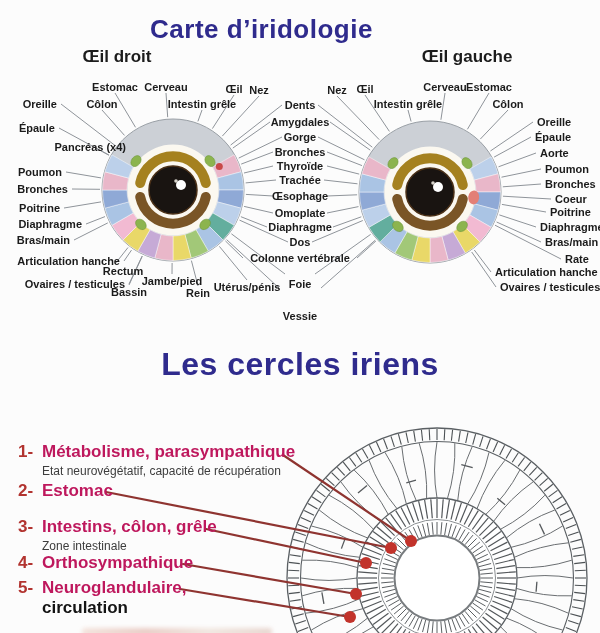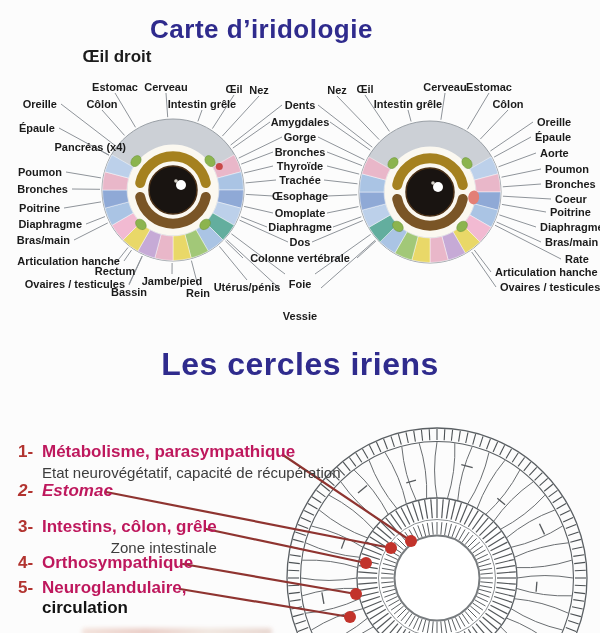--- a/index.html
+++ b/index.html
@@ -14,21 +14,21 @@
           white-space:nowrap;line-height:1;}
   .a-c{transform:translate(-50%,-50%);}
   .a-r{transform:translate(-100%,-50%);}
   .a-l{transform:translate(0,-50%);}
   #title2{position:absolute;left:0;top:346px;width:600px;text-align:center;
           font-size:32px;font-weight:bold;letter-spacing:.5px;}
   .legend-item{position:absolute;left:18px;white-space:nowrap;}
   .legend-num{display:inline-block;width:24px;font-size:17px;font-weight:bold;}
   .legend-title{font-size:17px;font-weight:bold;color:#be185d;margin-top:34px;}
   .legend-title2{margin-left:24px;font-size:17px;font-weight:bold;color:#141414;}
-  .legend-sub{margin-left:24px;margin-top:2px;font-size:15px;color:#3d3d3d;text-align:right;}
+  .legend-sub{margin-left:24px;margin-top:2px;font-size:12px;color:#3d3d3d;}
   #bottom-smudge{position:absolute;left:82px;top:628px;width:190px;height:8px;
           background:linear-gradient(90deg,#eccfc2,#dca89c,#e8d6c9,#d9b9ad);
           filter:blur(2px);opacity:.55;border-radius:3px;}
 </style>
 </head>
 <body>
 
 <div id="page">
   <svg id="art" width="600" height="633" viewBox="0 0 600 633">
       <g stroke="#8f949a" stroke-width="1">
@@ -505,38 +505,39 @@
         <line x1="180" y1="589" x2="350" y2="617" stroke="#8f3430" stroke-width="2.2" stroke-linecap="round"></line>
         <circle cx="411" cy="541" r="6" fill="#c2332b"></circle>
         <circle cx="391" cy="548" r="6" fill="#c2332b"></circle>
         <circle cx="366" cy="563" r="6" fill="#c2332b"></circle>
         <circle cx="356" cy="594" r="6" fill="#c2332b"></circle>
         <circle cx="350" cy="617" r="6" fill="#c2332b"></circle>
       </g>
     </svg>
   <div id="title1" style="color: rgb(47, 43, 141);">Carte d’iridologie</div>
   <div class="eye-heading" style="left:117px;top:57px">Œil droit</div>
+  <div class="eye-heading" style="left:467px;top:57px">Œil gauche</div>
   <div id="labels">
       <div class="eye-label a-c" style="left: 115px; top: 87px;">Estomac</div>
       <div class="eye-label a-c" style="left: 166px; top: 87px;">Cerveau</div>
       <div class="eye-label a-c" style="left: 234px; top: 89px;">Œil</div>
       <div class="eye-label a-c" style="left: 259px; top: 90px;">Nez</div>
       <div class="eye-label a-c" style="left: 102px; top: 104px;">Côlon</div>
       <div class="eye-label a-c" style="left: 202px; top: 104px;">Intestin grêle</div>
       <div class="eye-label a-r" style="left: 57px; top: 104px;">Oreille</div>
       <div class="eye-label a-r" style="left: 55px; top: 128px;">Épaule</div>
       <div class="eye-label a-r" style="left: 90px; top: 147px; margin-left: 36px;">Pancréas (x4)</div>
       <div class="eye-label a-r" style="left: 62px; top: 172px;">Poumon</div>
       <div class="eye-label a-r" style="left: 68px; top: 189px;">Bronches</div>
       <div class="eye-label a-r" style="left: 60px; top: 208px;">Poitrine</div>
       <div class="eye-label a-r" style="left: 82px; top: 224px;">Diaphragme</div>
       <div class="eye-label a-r" style="left: 70px; top: 240px;">Bras/main</div>
       <div class="eye-label a-r" style="left: 120px; top: 261px;">Articulation hanche</div>
       <div class="eye-label a-r" style="left: 125px; top: 284px;">Ovaires / testicules</div>
-      <div class="eye-label a-c" style="left: 115px; top: 271px;">Rectum</div>
+      <div class="eye-label a-c" style="left: 123px; top: 271px;">Rectum</div>
       <div class="eye-label a-c" style="left: 129px; top: 292px;">Bassin</div>
       <div class="eye-label a-c" style="left: 172px; top: 281px;">Jambe/pied</div>
       <div class="eye-label a-c" style="left: 198px; top: 293px;">Rein</div>
       <div class="eye-label a-c" style="left: 247px; top: 287px;">Utérus/pénis</div>
       <div class="eye-label a-c" style="left: 337px; top: 90px;">Nez</div>
       <div class="eye-label a-c" style="left: 365px; top: 89px;">Œil</div>
       <div class="eye-label a-c" style="left: 445px; top: 87px;">Cerveau</div>
       <div class="eye-label a-c" style="left: 489px; top: 87px;">Estomac</div>
       <div class="eye-label a-c" style="left: 408px; top: 104px;">Intestin grêle</div>
       <div class="eye-label a-c" style="left: 508px; top: 104px;">Côlon</div>
@@ -562,19 +563,19 @@
       <div class="eye-label a-c" style="left: 300px; top: 213px;">Omoplate</div>
       <div class="eye-label a-c" style="left: 300px; top: 227px;">Diaphragme</div>
       <div class="eye-label a-c" style="left: 300px; top: 242px;">Dos</div>
       <div class="eye-label a-c" style="left: 300px; top: 258px;">Colonne vertébrale</div>
       <div class="eye-label a-c" style="left: 300px; top: 284px;">Foie</div>
       <div class="eye-label a-c" style="left: 300px; top: 288px; margin-top: 28px;">Vessie</div>
     </div>
   <div id="title2" style="color: rgb(47, 43, 141);">Les cercles iriens</div>
   <div id="legend">
       <div class="legend-item" style="top: 442px;"><span class="legend-num" style="color: rgb(178, 52, 48);">1-</span><span class="legend-title">Métabolisme, parasympathique</span><div class="legend-sub">Etat neurovégétatif, capacité de récupération</div></div>
-      <div class="legend-item" style="top: 481px; font-style: italic;"><span class="legend-num" style="color: rgb(178, 52, 48);">2-</span><span class="legend-title">Estomac</span></div>
+      <div class="legend-item" style="top: 481px;"><span class="legend-num" style="color: rgb(178, 52, 48);">2-</span><span class="legend-title">Estomac</span></div>
       <div class="legend-item" style="top: 517px;"><span class="legend-num" style="color: rgb(178, 52, 48);">3-</span><span class="legend-title">Intestins, côlon, grêle</span><div class="legend-sub">Zone intestinale</div></div>
       <div class="legend-item" style="top: 553px;"><span class="legend-num" style="color: rgb(178, 52, 48);">4-</span><span class="legend-title">Orthosympathique</span></div>
       <div class="legend-item" style="top: 578px;"><span class="legend-num" style="color: rgb(178, 52, 48);">5-</span><span class="legend-title">Neuroglandulaire,</span><div class="legend-title2">circulation</div></div>
     </div>
   <div id="bottom-smudge"></div>
 </div>
 
 </body></html>

